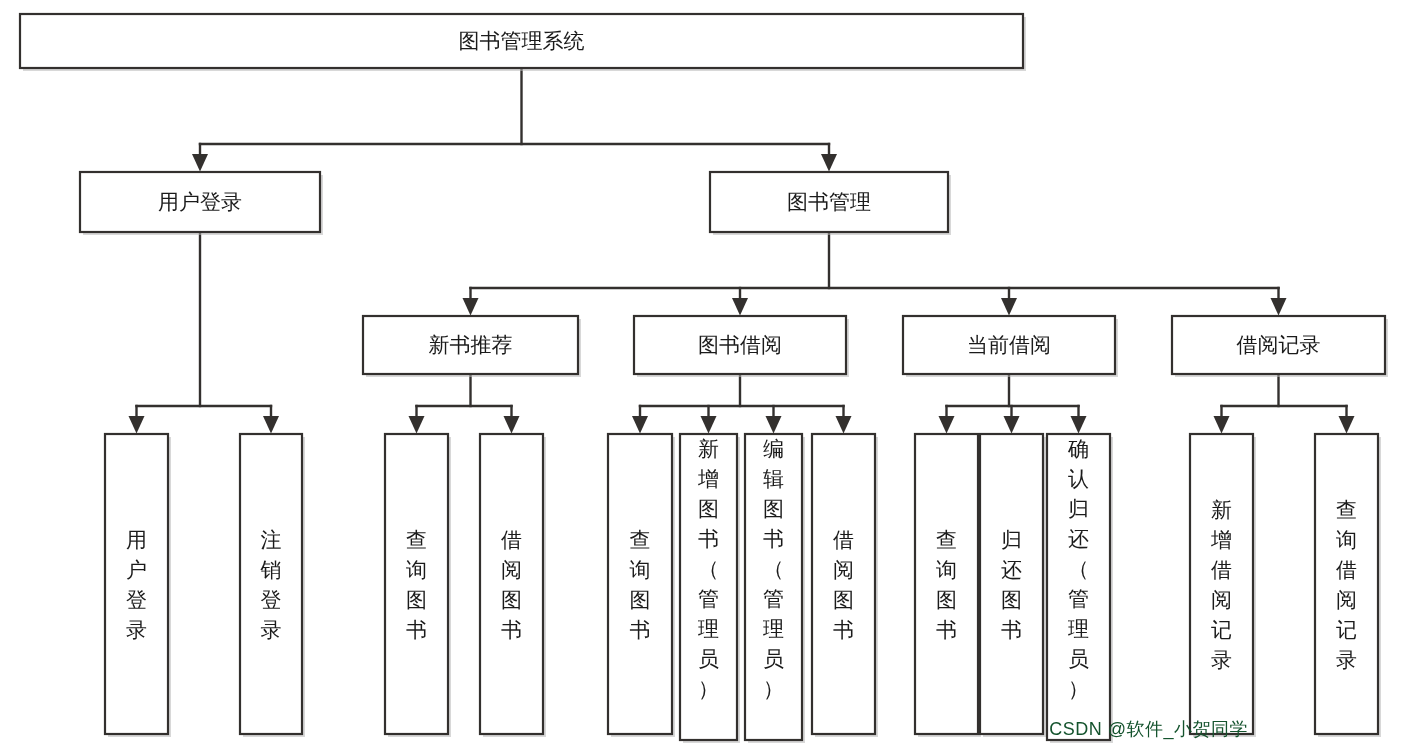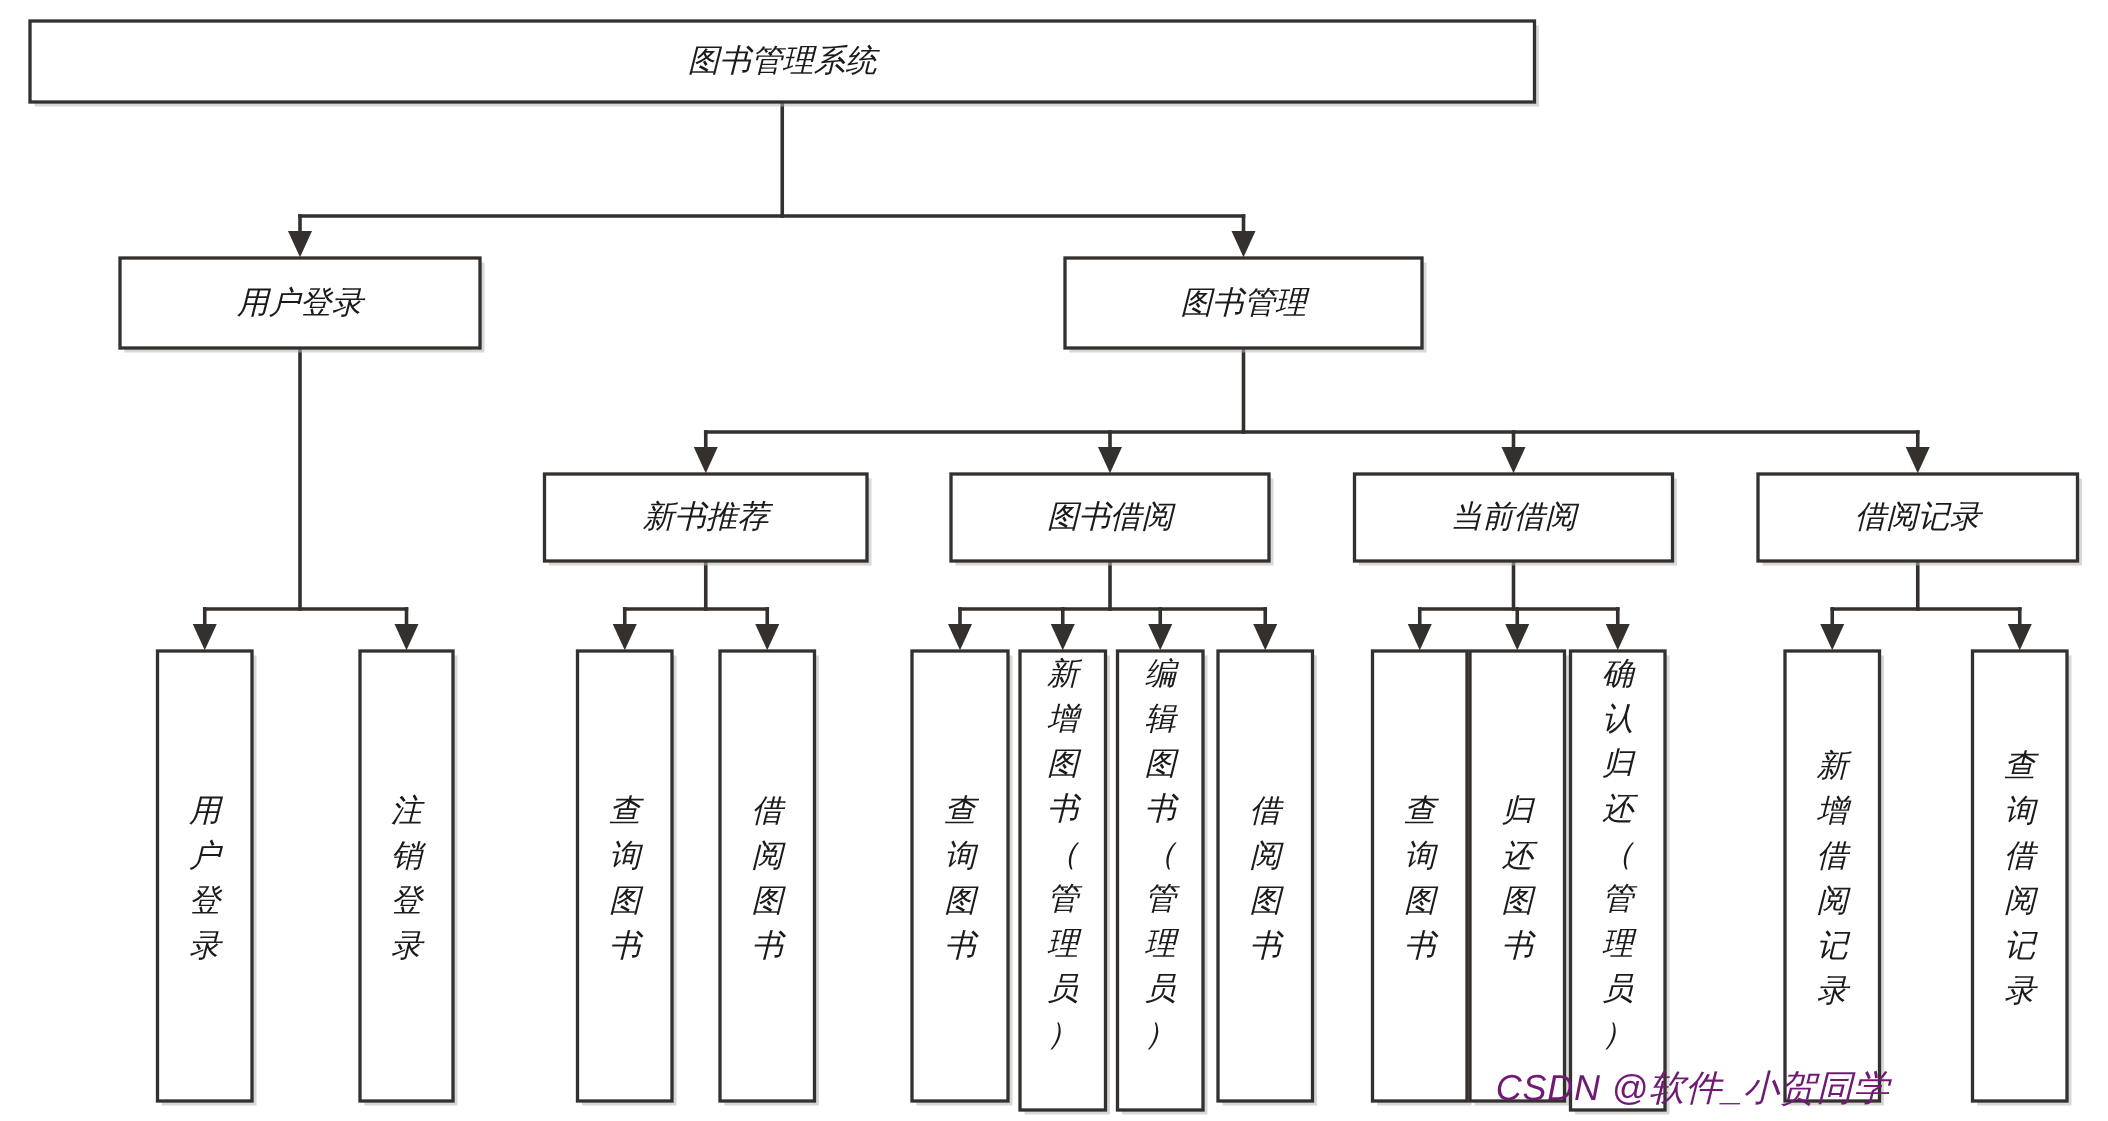--- a/index.html
+++ b/index.html
@@ -11,21 +11,20 @@
     font-family: "Liberation Sans", "DejaVu Sans", sans-serif;
     width: 1405px;
     height: 747px;
     overflow: hidden;
   }
   #diagram-root {
     position: relative;
     width: 1274px;
     height: 747px;
     background: #ffffff;
-    font-style: italic;
   }
   svg.canvas {
     position: absolute;
     top: 0;
     left: 0;
     width: 1405px;
     height: 747px;
   }
   .node-box {
     fill: #ffffff;
@@ -53,25 +52,25 @@
     dominant-baseline: middle;
   }
   .node-label-v {
     font-family: "Liberation Sans", "DejaVu Sans", sans-serif;
     fill: #1b1b1b;
     font-size: 21px;
     text-anchor: middle;
   }
   .watermark {
     position: absolute;
-    right: 14px;
+    right: 26px;
     bottom: 6px;
     font-family: "Liberation Sans", "DejaVu Sans", sans-serif;
-    font-size: 24px;
-    color: #701a75;
+    font-size: 18px;
+    color: #14532d;
     letter-spacing: 0.5px;
     white-space: nowrap;
     pointer-events: none;
   }
 </style>
 </head>
 <body>
 
 <div id="diagram-root">
   <svg class="canvas" viewBox="0 0 1405 747">

